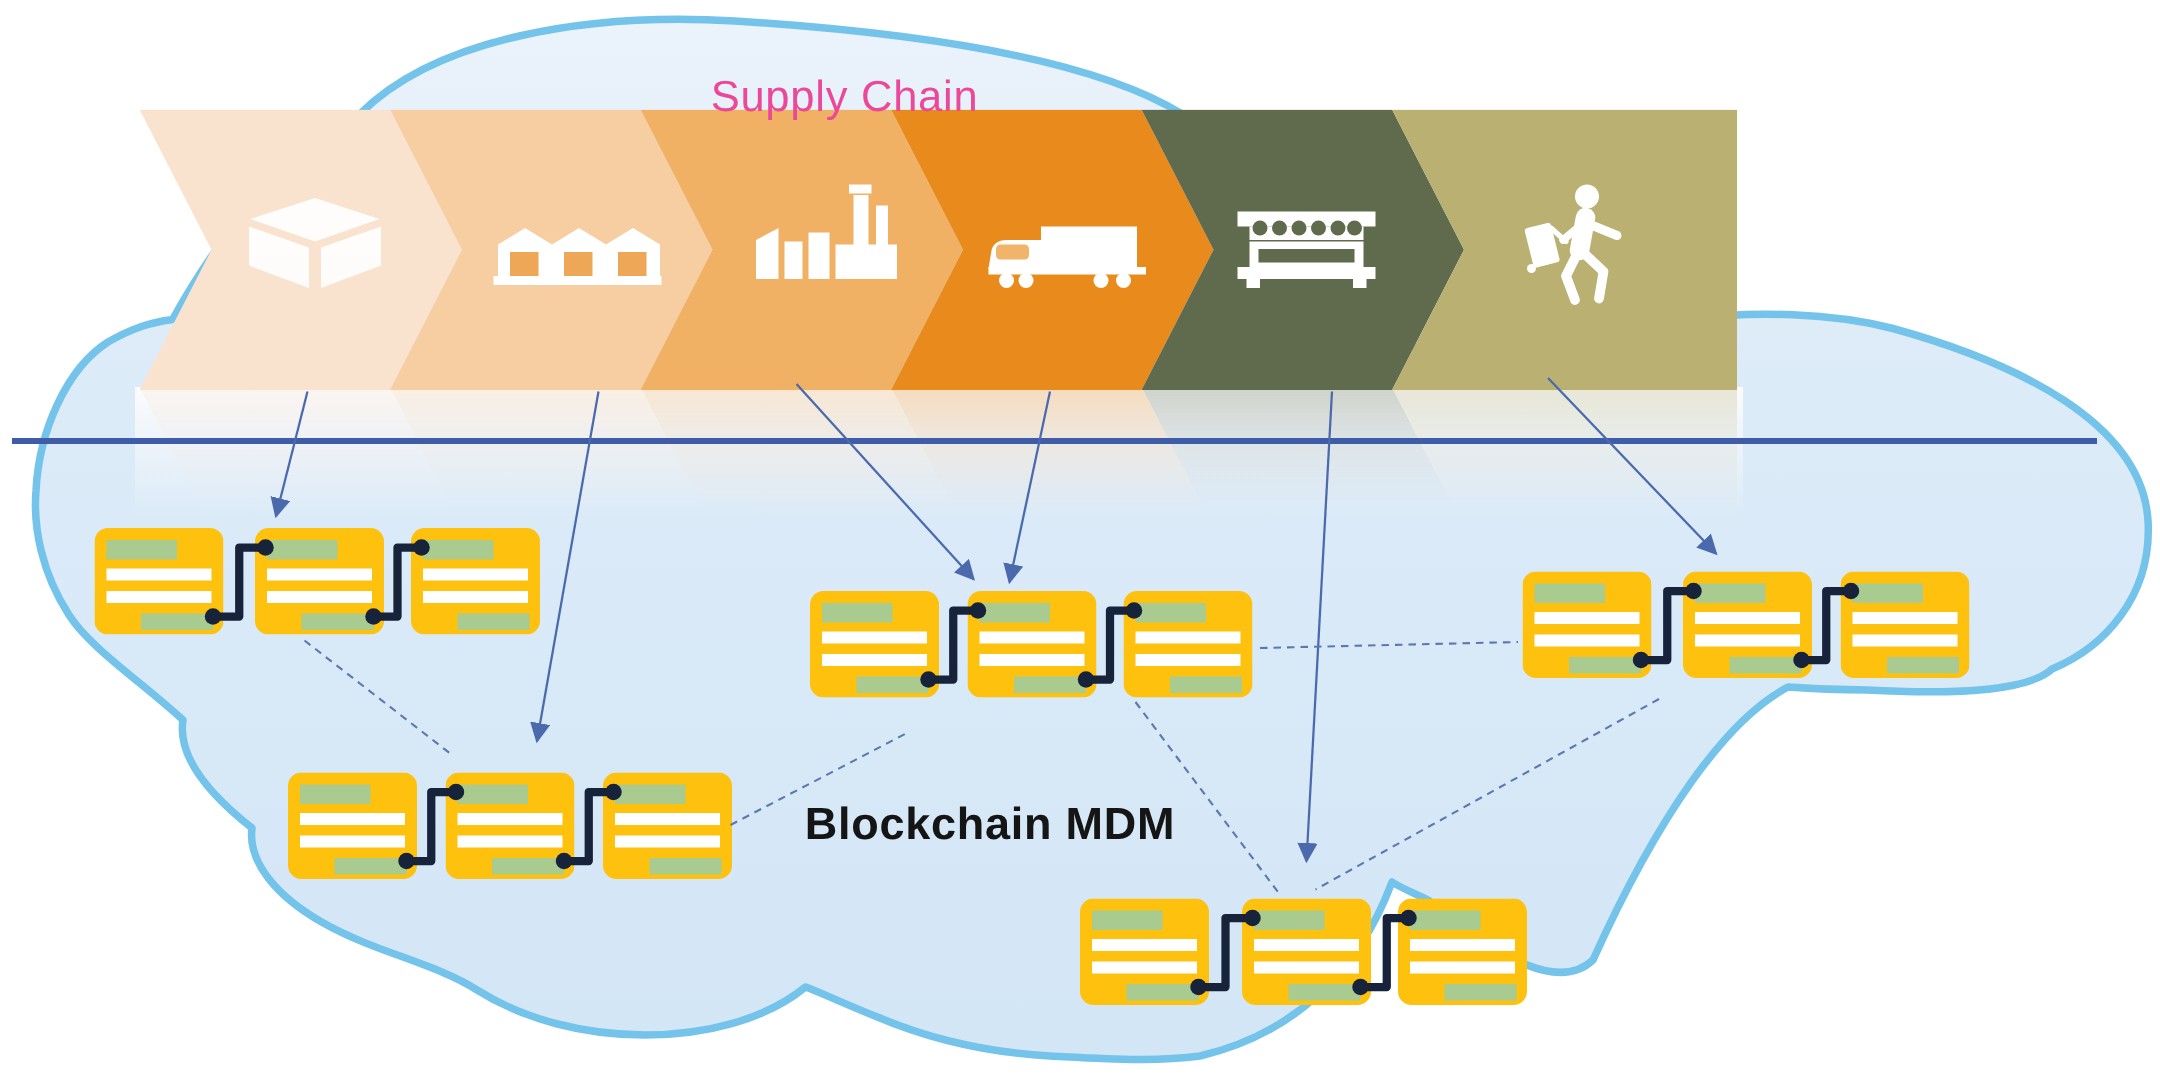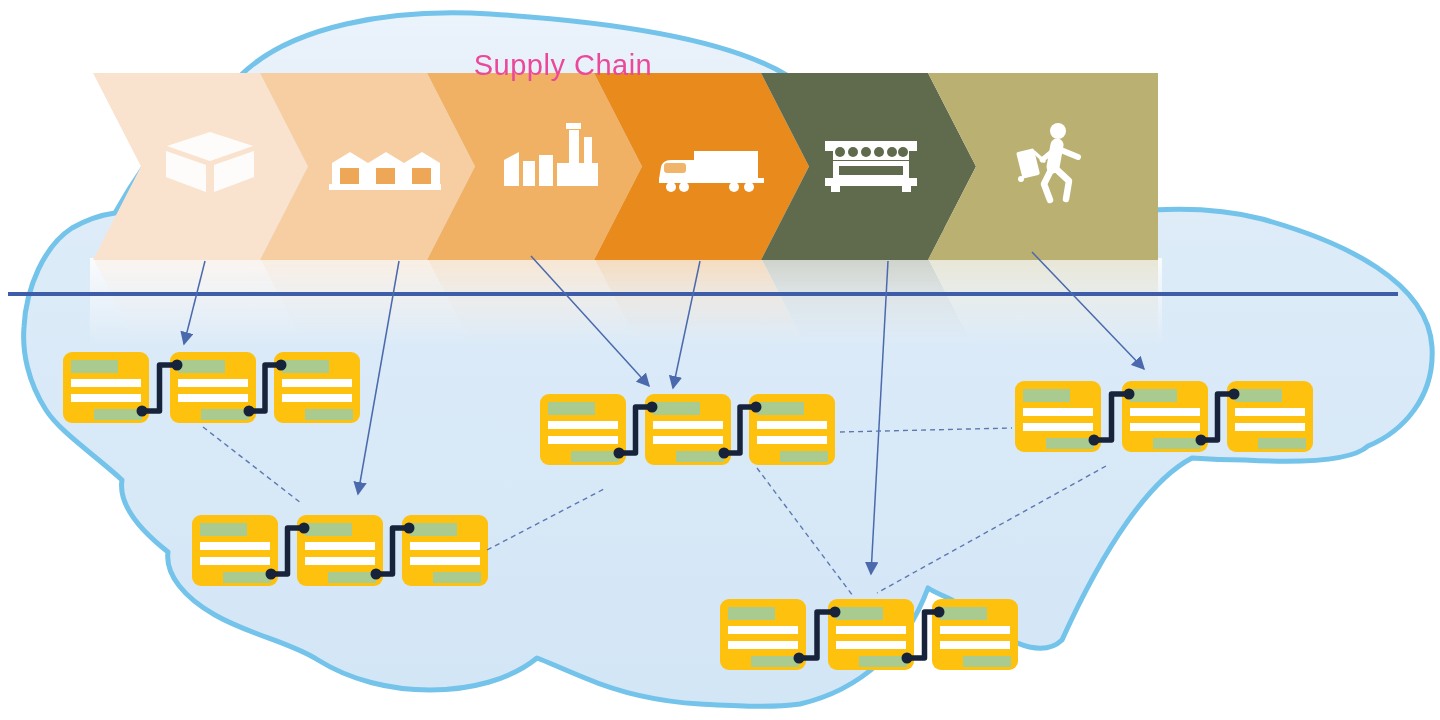--- a/index.html
+++ b/index.html
@@ -279,14 +279,15 @@
       <circle cx="1201" cy="440" r="5.5"></circle>
         <circle cx="1234" cy="394" r="5.5"></circle>
       <circle cx="799" cy="658" r="5.5"></circle>
         <circle cx="835" cy="612" r="5.5"></circle>
       <circle cx="907" cy="658" r="5.5"></circle>
         <circle cx="939" cy="612" r="5.5"></circle>
     </g>
   </svg>
 
   <div id="supply-label">Supply Chain</div>
+  <div id="mdm-label">Blockchain MDM</div>
 
 </div>
 
 </body></html>

